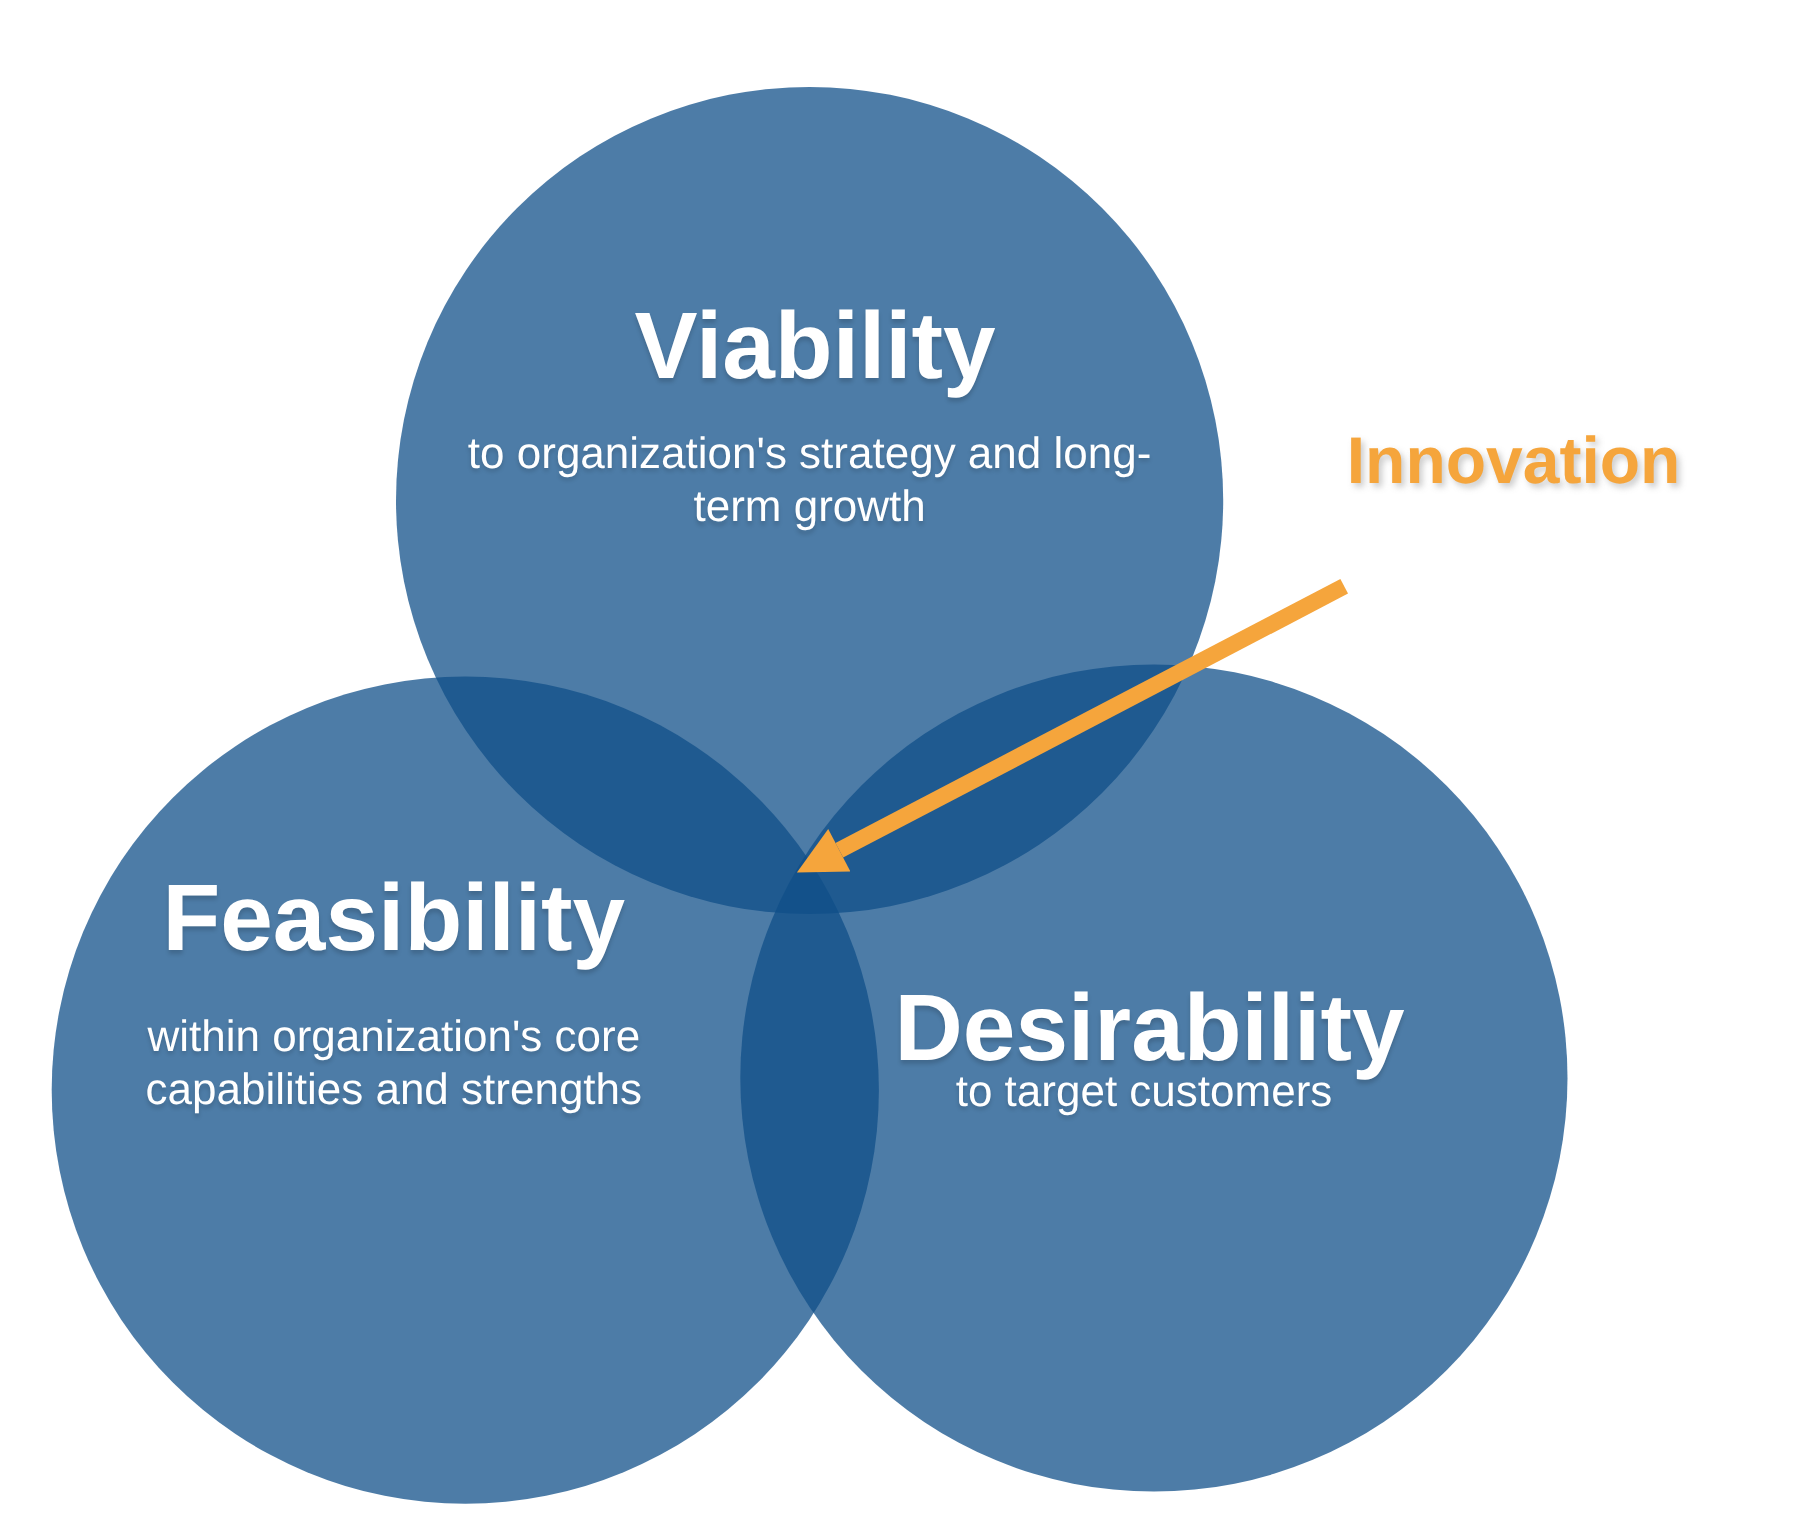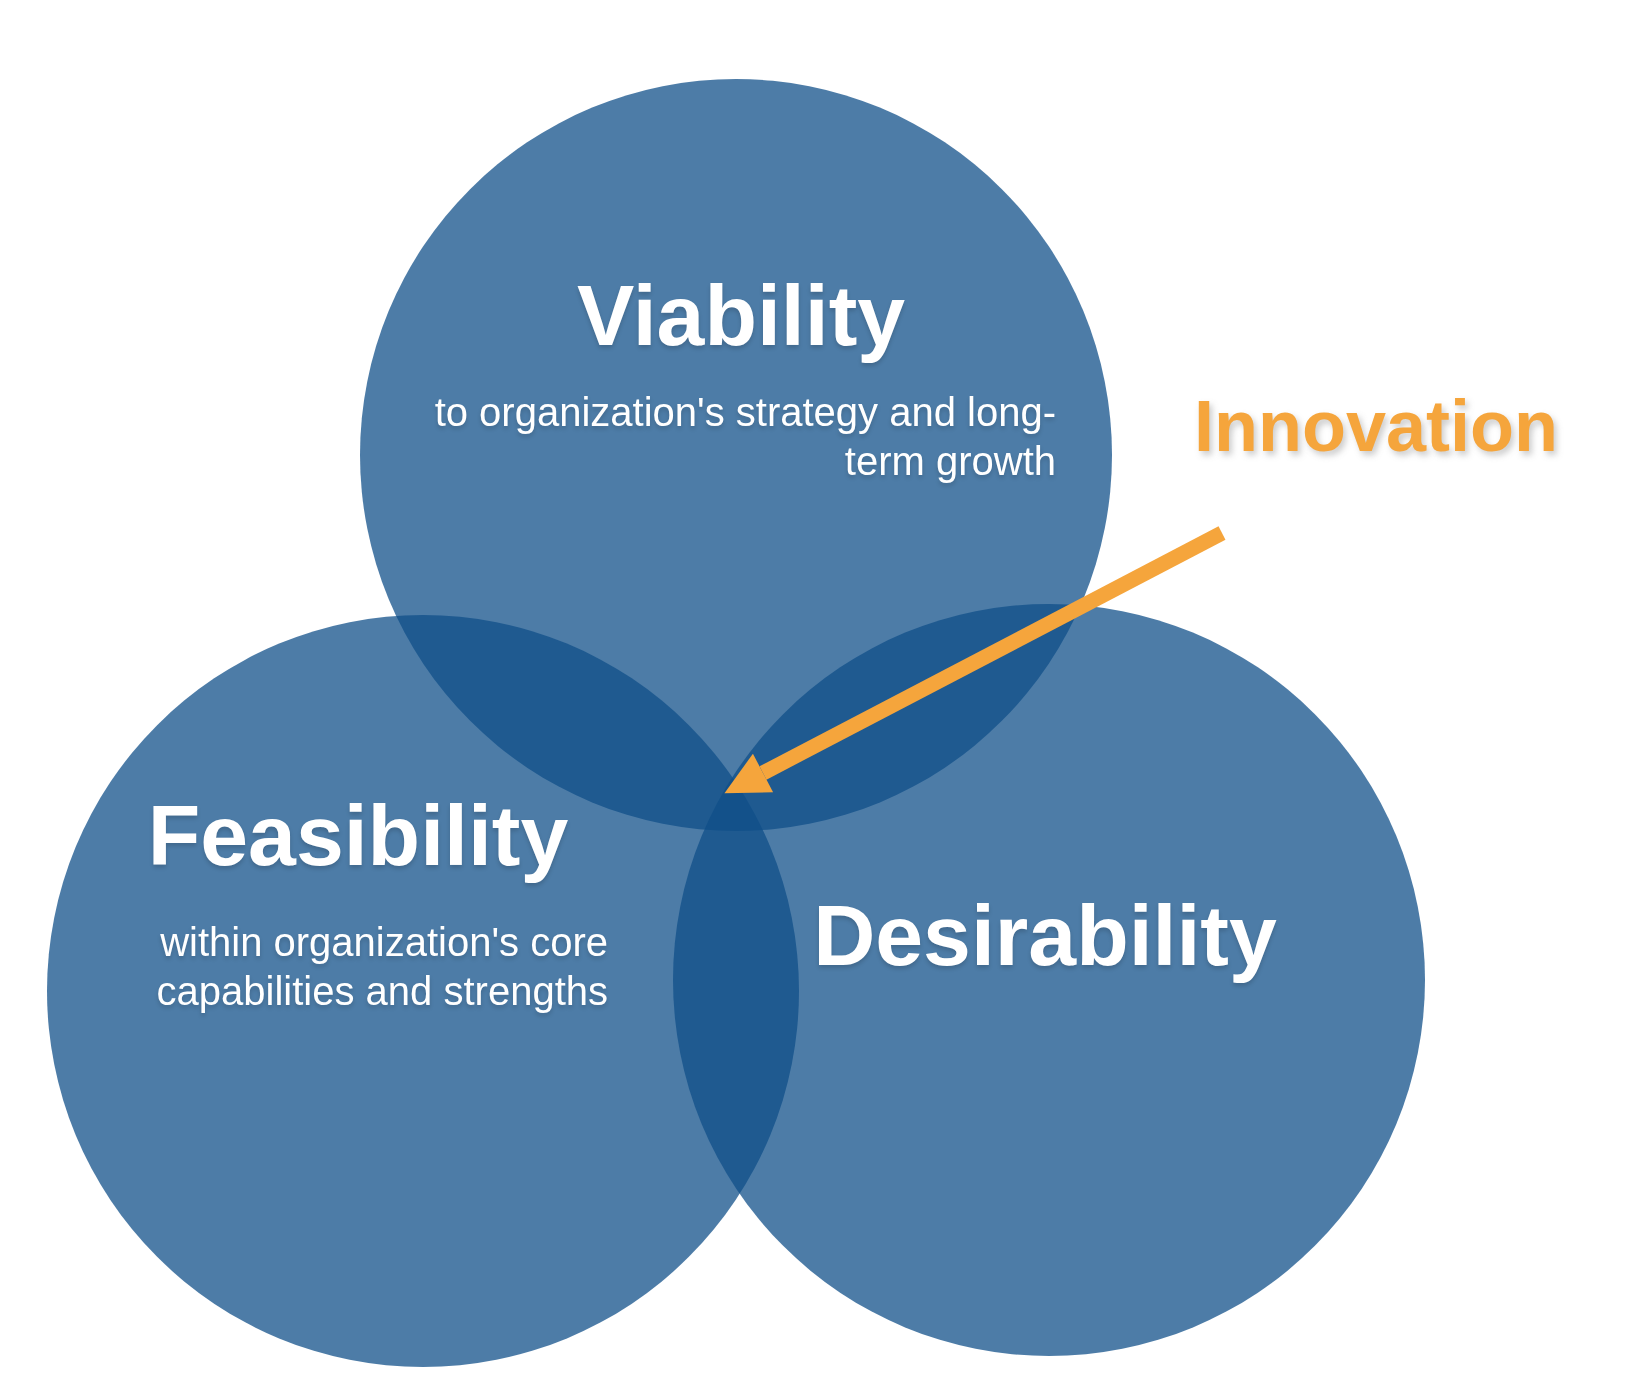--- a/index.html
+++ b/index.html
@@ -18,21 +18,21 @@
     border-radius: 50%;
     background: var(--circle_fill_rgba, rgba(15,78,136,0.74));
   }
   .circle.top   { left: 360px; top: 79px;  }
   .circle.left  { left: 47px;  top: 615px; }
   .circle.right { left: 673px; top: 604px; }
 
   .label {
     position: absolute;
     transform: translateX(-50%);
-    text-align: right;
+    text-align: center;
     color: var(--text, #ffffff);
     text-shadow: 0 3px 4px rgba(0,0,0,0.16);
     white-space: normal;
   }
   .label.title { font-weight: 700; font-size: 86px; line-height: 1.05; white-space: nowrap; }
   .label.sub   { font-weight: 400; font-size: 40px; line-height: 1.22; }
 
   .viability-title     { left: 741px;  top: 270px; }
   .viability-sub       { left: 736px;  top: 388px; width: 640px; }
   .feasibility-title   { left: 358px;  top: 790px; }
@@ -41,21 +41,21 @@
   .desirability-sub    { left: 1040px; top: 968px; width: 560px; }
 
   .annotation {
     position: absolute;
     left: 1376px;
     top: 381px;
     transform: translateX(-50%);
     text-align: center;
     color: var(--accent, #F5A53C);
     font-weight: 700;
-    font-size: 72px;
+    font-size: 60px;
     line-height: 1.25;
     white-space: nowrap;
     text-shadow: 3px 4px 6px rgba(110,110,110,0.35);
   }
 
   .arrow-svg {
     position: absolute;
     left: 0; top: 0;
     width: 1646px;
     height: 1386px;
@@ -73,20 +73,21 @@
   <div class="circle left"></div>
   <div class="circle right"></div>
 
   <div class="label title viability-title">Viability</div>
   <div class="label sub viability-sub">to organization's strategy and long-term growth</div>
 
   <div class="label title feasibility-title">Feasibility</div>
   <div class="label sub feasibility-sub">within organization's core capabilities and strengths</div>
 
   <div class="label title desirability-title">Desirability</div>
+  <div class="label sub desirability-sub">to target customers</div>
 
   <div class="annotation">
     <div>Innovation</div>
   </div>
 
   <svg class="arrow-svg" viewBox="0 0 1646 1386" xmlns="http://www.w3.org/2000/svg">
     <defs>
       <marker id="ahead" viewBox="0 0 10 10" refX="0" refY="5" markerWidth="3.2" markerHeight="2.9" orient="auto">
         <path class="arrow-head" d="M 0 0 L 10 5 L 0 10 z"></path>
       </marker>

